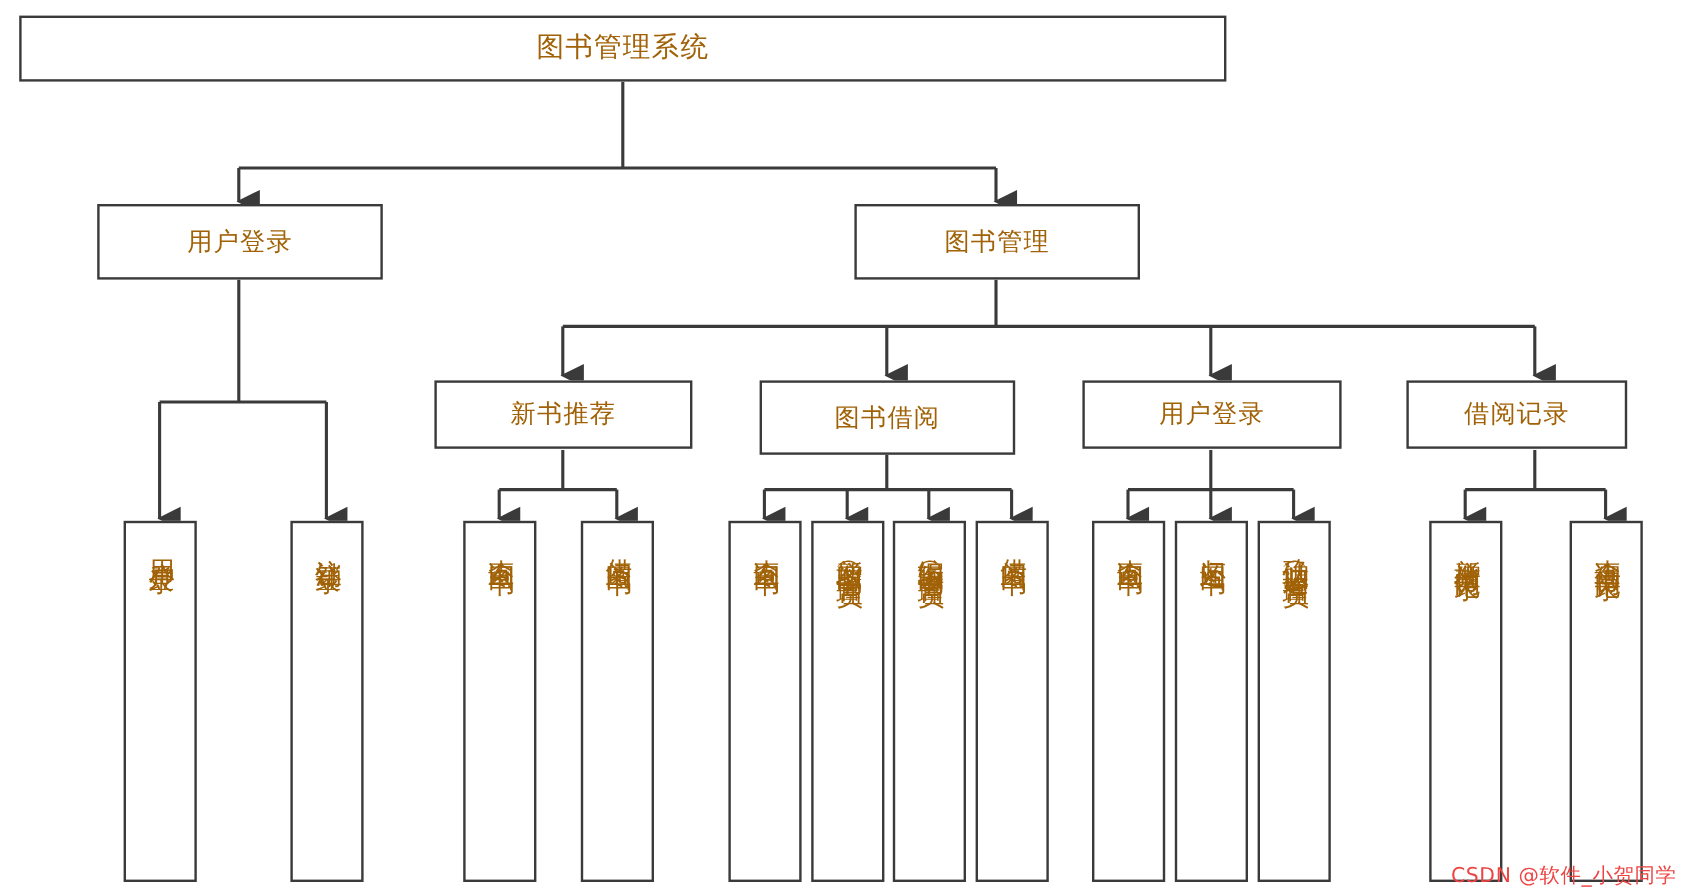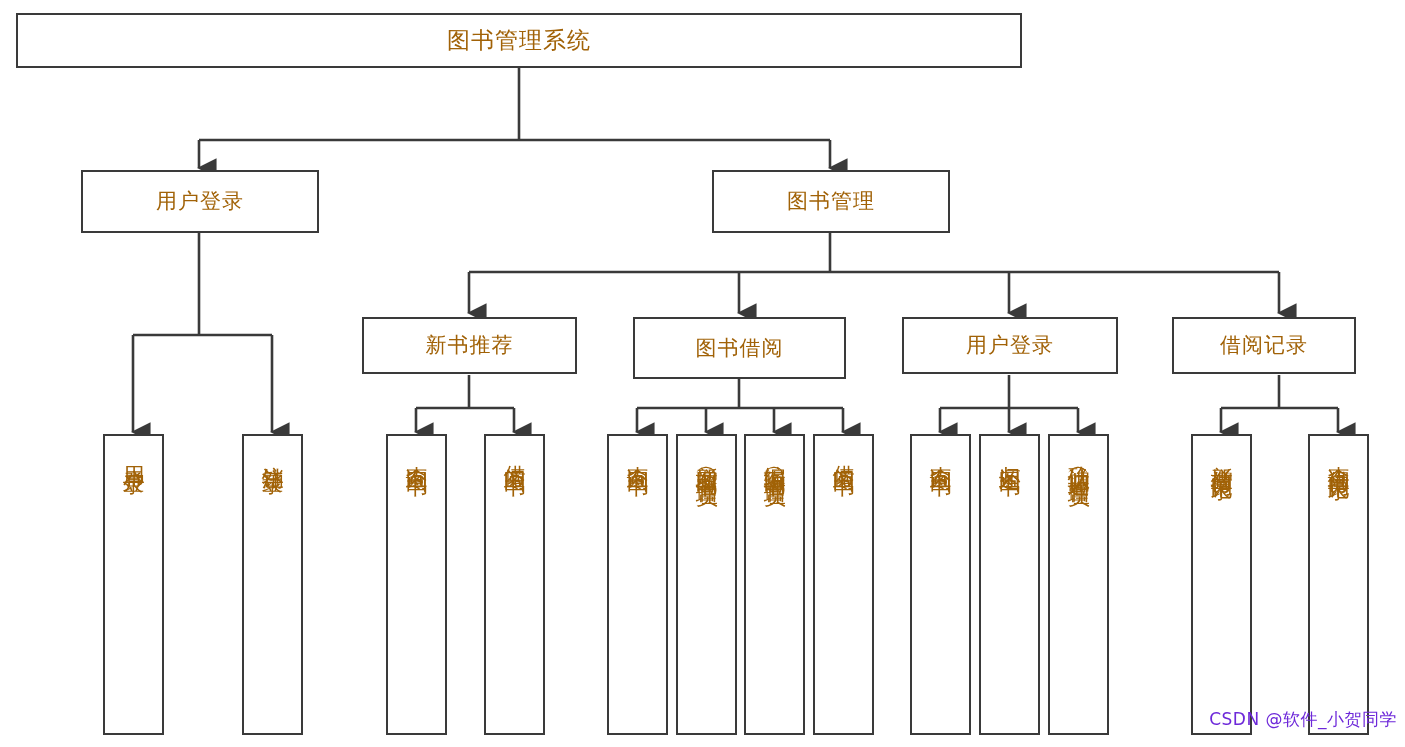--- a/index.html
+++ b/index.html
@@ -56,23 +56,23 @@
     text-orientation: upright;
     font-size: 22px;
     line-height: 1.12;
     letter-spacing: 3px;
     white-space: normal;
     max-height: 280px;
   }
   .watermark {
     position: absolute;
     right: 8px;
-    bottom: 16px;
+    bottom: 6px;
     font-size: 17px;
-    color: #6d28d9;
+    color: #ef4444;
     letter-spacing: 0.5px;
     white-space: nowrap;
     z-index: 3;
     margin-left: 12px;
   }
 </style>
 </head>
 <body>
 
 <div id="diagram-root">

